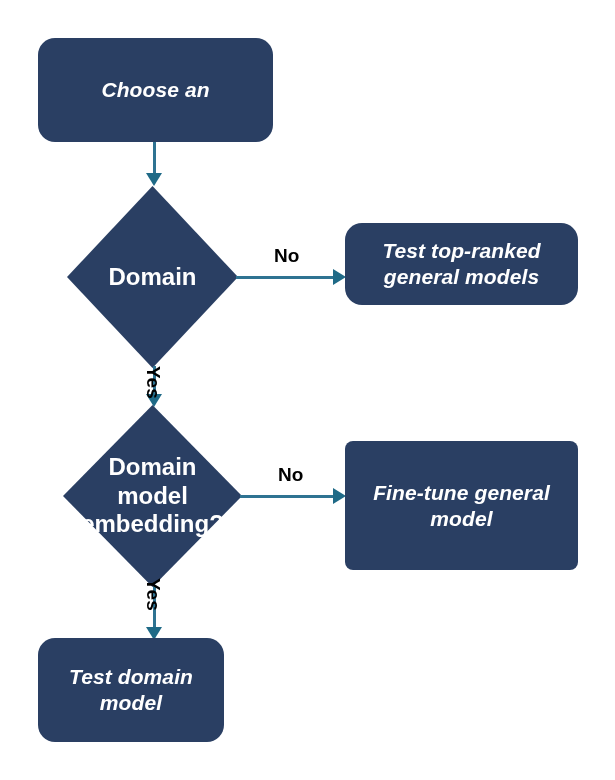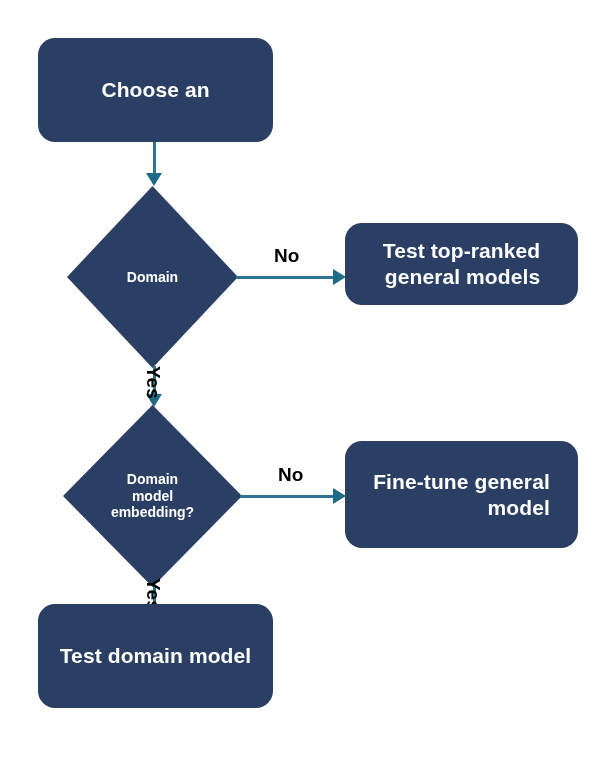--- a/index.html
+++ b/index.html
@@ -18,26 +18,27 @@
     background: #ffffff;
     overflow: hidden;
   }
   
   .node {
     position: absolute;
     box-sizing: border-box;
     display: flex;
     align-items: center;
     justify-content: center;
-    text-align: right;
+    text-align: center;
     color: #ffffff;
     font-weight: bold;
     line-height: 1.22;
     letter-spacing: 0.1px;
     user-select: none;
+    font-style: italic;
   }
   .process {
     background: #2A3F63;
     border-radius: 17px;
     font-size: 21px;
     padding: 4px 10px;
   }
   .decision-wrap {
     position: absolute;
     display: flex;
@@ -48,21 +49,21 @@
     position: absolute;
     inset: 0;
     background: #2A3F63;
     clip-path: polygon(50% 0%, 100% 50%, 50% 100%, 0% 50%);
   }
   .decision-label {
     position: relative;
     z-index: 2;
     color: #ffffff;
     font-weight: bold;
-    font-size: 14px;
+    font-size: 24px;
     line-height: 1.2;
     text-align: center;
     width: 100%;
     user-select: none;
   }
   
   .conn {
     position: absolute;
     background: #2E7392;
   }
@@ -139,30 +140,30 @@
       <div>Domain</div>
       <div>model</div>
       <div>embedding?</div>
     </div>
   </div>
 
   <div class="conn conn-h" style="left:240px; top:495px; width:100px;"></div>
   <div class="arrowhead arrow-right" style="left:333px; top:488px;"></div>
   <div class="edge-label" style="left:278px; top:464px;">No</div>
 
-  <div class="node process" style="left:345px; top:441px; width:233px; height:107px;">
+  <div class="node process" style="left:345px; top:441px; width:233px; height:129px;border-radius:8px;">
     <div>
       <div>Fine-tune general</div>
       <div>model</div>
     </div>
   </div>
 
   <div class="conn conn-v" style="left:153px; top:585px; height:50px;"></div>
   <div class="arrowhead arrow-down" style="left:146px; top:627px;"></div>
   <div class="edge-label edge-label-rot" style="left:164px; top:578px;">Yes</div>
 
-  <div class="node process" style="left:38px; top:604px; width:235px; height:104px;">
+  <div class="node process" style="left:38px; top:638px; width:186px; height:104px;">
     <div>
       <div>Test domain model</div>
     </div>
   </div>
 
 </div>
 
 </body></html>

